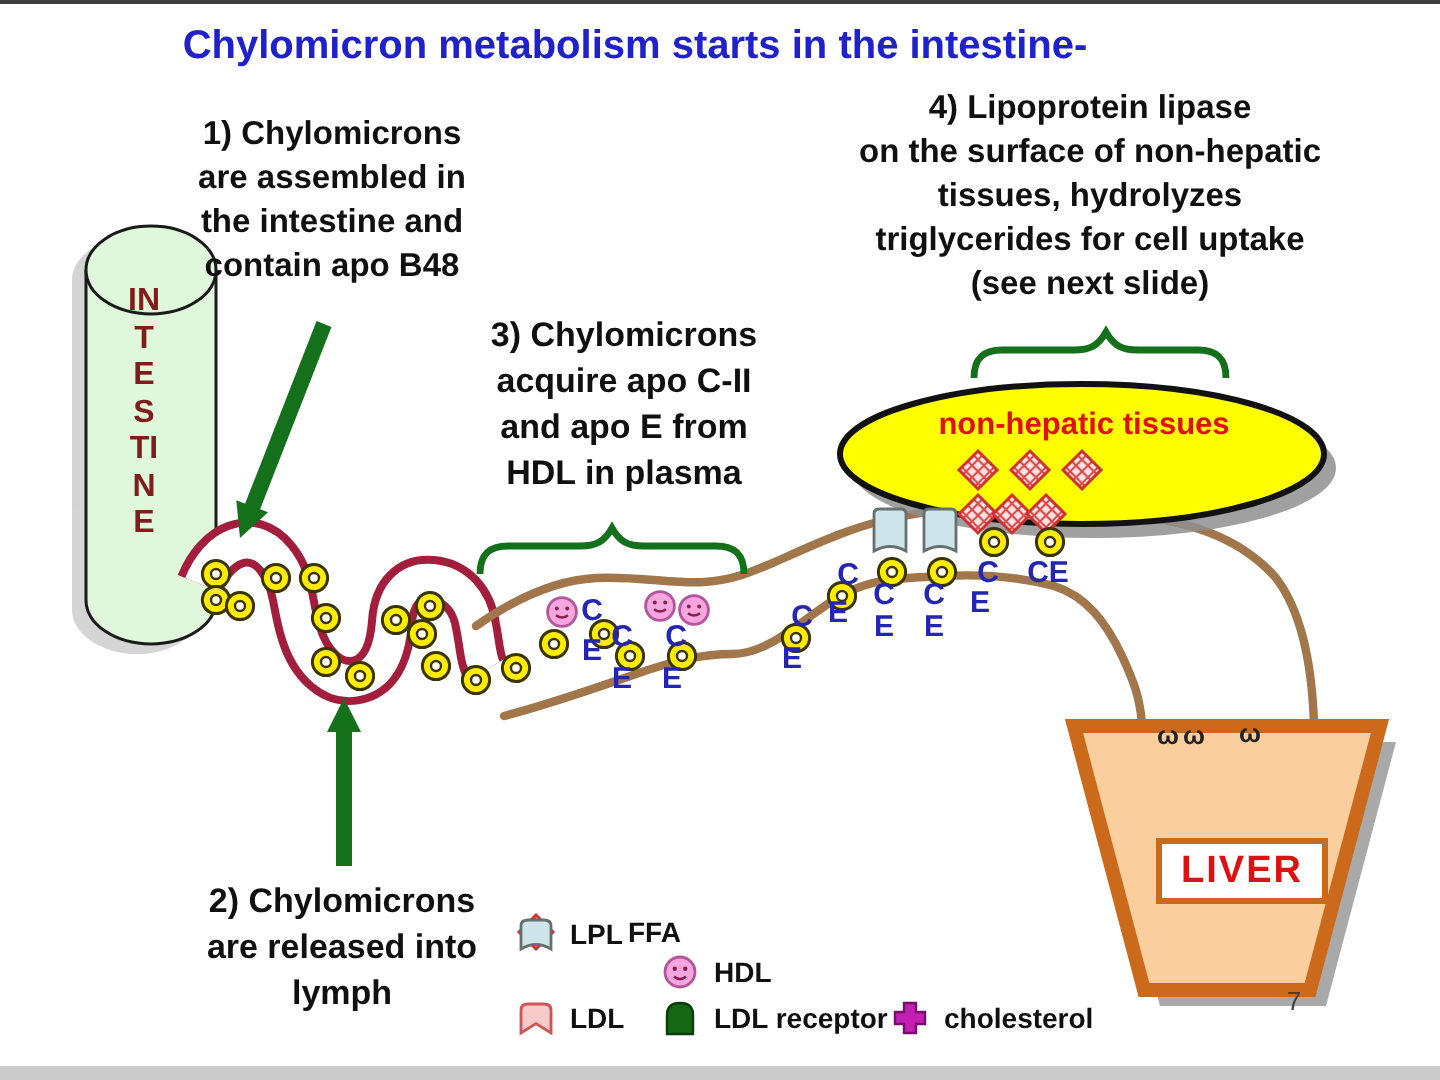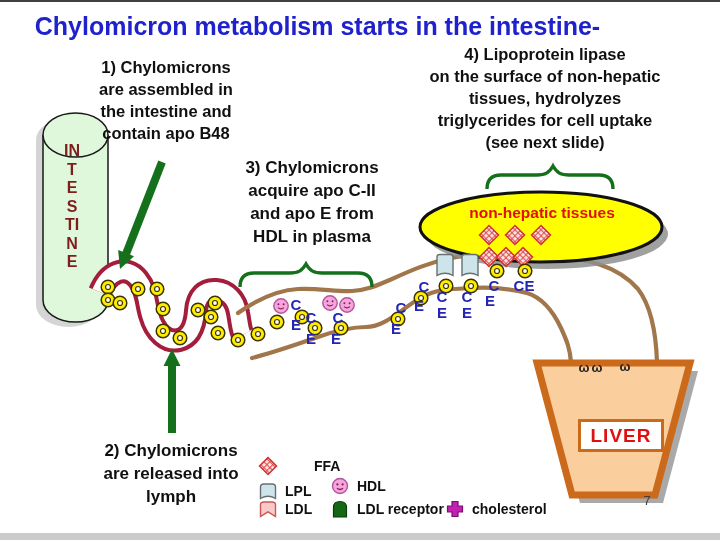--- a/index.html
+++ b/index.html
@@ -2,21 +2,21 @@
 <html><head>
 <meta charset="utf-8">
 <style>
   html,body{margin:0;padding:0;background:#fff;}
   #slide{position:relative;width:720px;height:540px;background:#ffffff;overflow:hidden;
          font-family:"Liberation Sans",sans-serif;}
   #chrome-top{position:absolute;left:0;top:0;width:720px;height:2px;}
   #chrome-bottom{position:absolute;left:0;top:533px;width:720px;height:7px;}
   #diagram-svg{position:absolute;left:0;top:0;}
   .txt{position:absolute;font-weight:bold;color:#101010;}
-  #title{left:0;top:12px;width:635px;text-align:center;font-size:25px;}
+  #title{left:0;top:12px;width:635px;text-align:center;font-size:20px;}
   .step{text-align:center;white-space:pre-line;}
   #step1{left:66px;top:56px;width:200px;font-size:16.5px;line-height:22px;}
   #step4{left:395px;top:43px;width:300px;font-size:16.5px;line-height:22px;}
   #step3{left:212px;top:156px;width:200px;font-size:17px;line-height:23px;}
   #step2{left:71px;top:439px;width:200px;font-size:17px;line-height:23px;}
   #intestine-label{left:63px;top:142px;width:18px;font-size:16px;line-height:18.5px;
     word-break:break-all;text-align:center;}
   #nonhepatic-label{left:431px;top:204px;width:222px;text-align:center;font-size:15.5px;}
   #liver-box{left:578px;top:419px;width:80px;height:27px;background:#fff;border:3px solid #CC6A1B;
     text-align:center;line-height:27px;font-size:19px;letter-spacing:1px;}
@@ -263,21 +263,21 @@
   <div id="liver-box" class="txt" style="color: rgb(224, 16, 16);">LIVER</div>
   <div id="page-number" class="txt">7</div>
 
   <div id="legend-panel">
       <div class="legend-item" style="left: 258px; top: 455px; gap: 36px;">
         <svg width="20" height="22" viewBox="0 0 20 22">
           <polygon points="10,2.5 18.5,11 10,19.5 1.5,11" fill="url(#ffaPat)" stroke="#D03030" stroke-width="1.5"></polygon>
         </svg>
         <span class="legend-label">FFA</span>
       </div>
-      <div class="legend-item" style="left: 258px; top: 480px; text-align: right;">
+      <div class="legend-item" style="left: 258px; top: 456px; text-align: right;">
         <svg width="20" height="22" viewBox="0 0 20 22">
           <path d="M2.5,7 Q2.5,4 6,4 L14,4 Q17.5,4 17.5,7 L17.5,18.5 Q10,14 2.5,18.5 Z" fill="#CDE4EA" stroke="#667070" stroke-width="1.4"></path>
         </svg>
         <span class="legend-label">LPL</span>
       </div>
       <div class="legend-item" style="left: 330px; top: 475px; align-items: center;">
         <svg width="20" height="22" viewBox="0 0 20 22">
           <circle cx="10" cy="11" r="7.5" fill="#F6A6DE" stroke="#B4549C" stroke-width="1.4"></circle>
           <circle cx="7.4" cy="9.4" r="1.1" fill="#8A2050"></circle>
           <circle cx="12.6" cy="9.4" r="1.1" fill="#8A2050"></circle>

